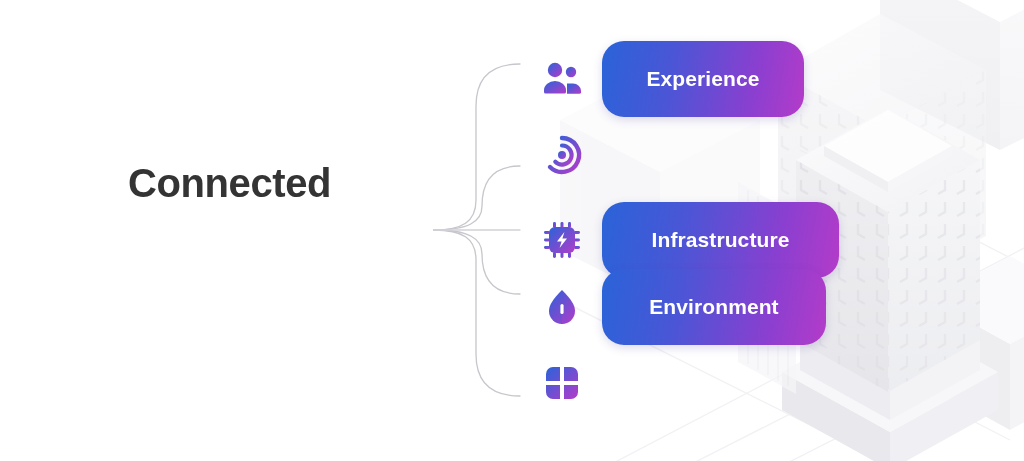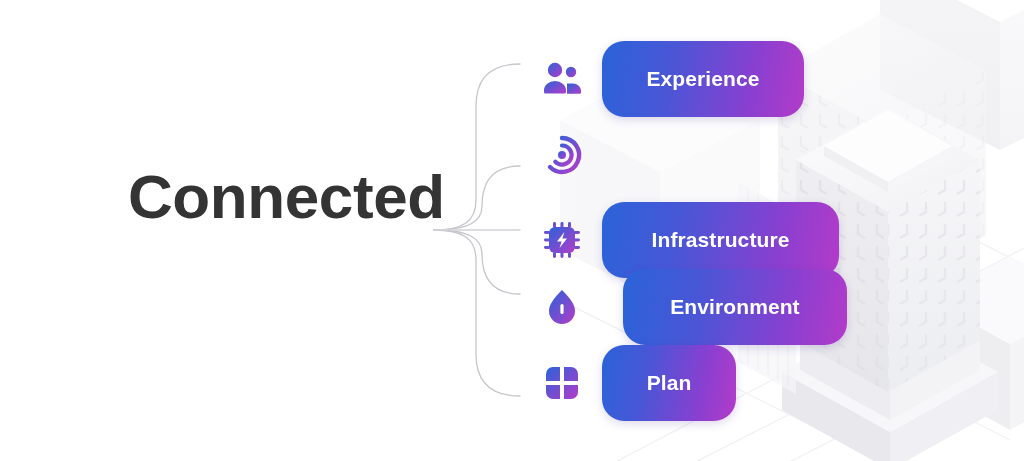--- a/index.html
+++ b/index.html
@@ -34,21 +34,21 @@
         rgba(255,255,255,0.0) 58%);
     z-index: 3;
   }
 
   
   .headline {
     position: absolute;
     left: 128px;
     top: 160px;
     width: 330px;
-    font-size: 62px;
+    font-size: 40px;
     line-height: 1.18;
     font-weight: bold;
     color: #343434;
     letter-spacing: -0.4px;
     z-index: 6;
   }
 
   
   .brace {
     position: absolute;
@@ -93,21 +93,21 @@
     font-size: 21px;
     font-weight: bold;
     letter-spacing: 0.1px;
     white-space: nowrap;
     background: linear-gradient(100deg, #2a63d9 0%, #4a56d6 34%, #8a3fd0 74%, #b43bc9 100%);
     box-shadow: 0 3px 10px rgba(70, 50, 150, 0.18);
   }
   .row-0 { top: 57px; }
   .row-1 { top: 133px; }
   .row-2 { top: 218px; }
-  .row-3 { top: 285px; gap: 21px; }
+  .row-3 { top: 285px; }
   .row-4 { top: 361px; }
 </style>
 </head>
 <body>
 
 <div class="canvas">
 
   <svg class="bg-art" viewBox="0 0 1024 461" width="1024" height="461" preserveAspectRatio="none">
     <defs>
       <linearGradient id="faceL" x1="0" y1="0" x2="0" y2="1">
@@ -304,17 +304,16 @@
         <defs>
           <linearGradient id="gIcon4" x1="0" y1="0" x2="1" y2="1">
             <stop offset="0%" stop-color="#2a63d9"></stop>
               <stop offset="100%" stop-color="#b43bc9"></stop>
           </linearGradient>
         </defs>
         <rect x="6" y="6" width="32" height="32" rx="7" fill="url(#gIcon4)"></rect>
         <rect x="20" y="4" width="4" height="36" fill="#ffffff"></rect>
         <rect x="4" y="20" width="36" height="4" fill="#ffffff"></rect>
       </svg>
-      <div class="pill" style="width: 90px;">Plan</div>
     </div>
 
   </div>
 </div>
 
 </body></html>

